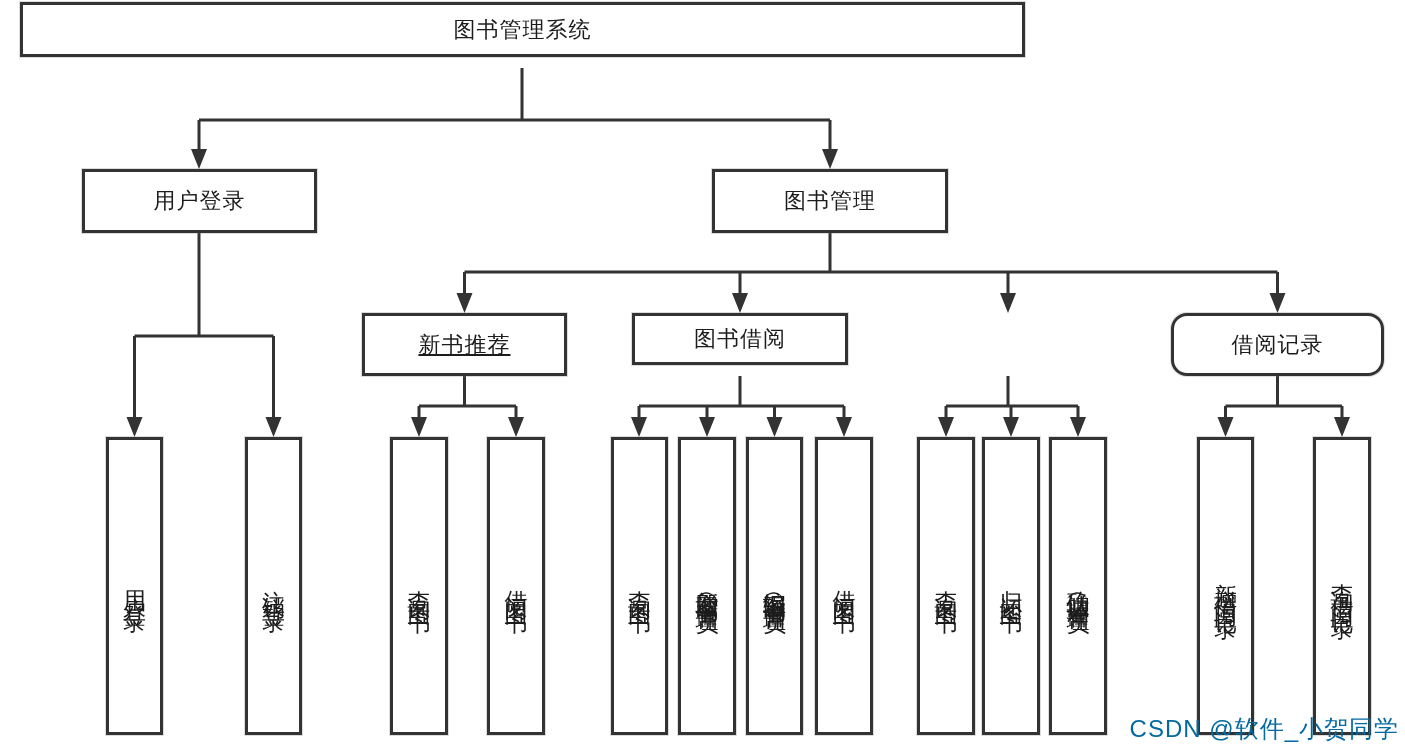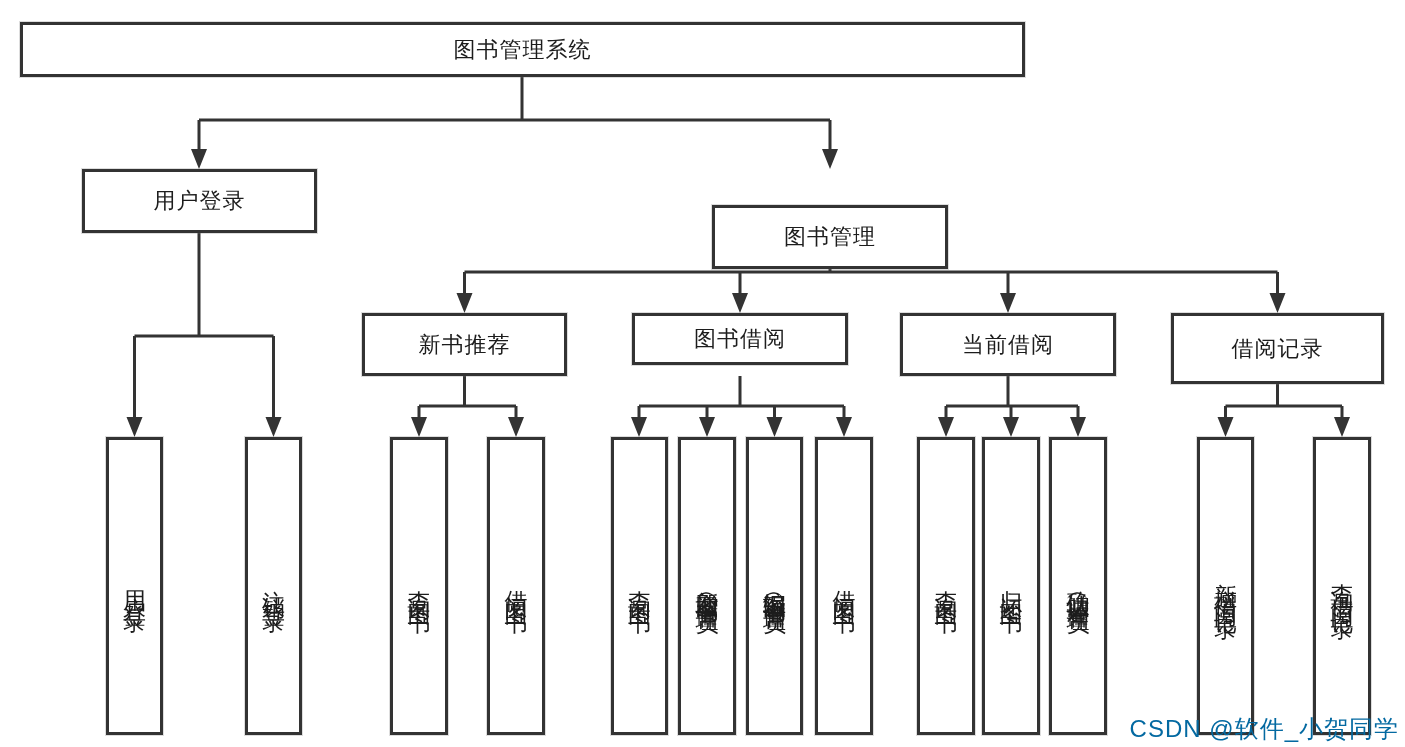--- a/index.html
+++ b/index.html
@@ -90,41 +90,38 @@
       <path d="M1008 376 V406 M946 406 H1078 M946 406 V419 M1011 406 V419 M1078 406 V419" fill="none" stroke="#333333" stroke-width="3"></path>
       <path d="M938 417 L954 417 L946 437 Z M1003 417 L1019 417 L1011 437 Z M1070 417 L1086 417 L1078 437 Z" fill="#333333"></path>
     </g>
 
     <g>
       <path d="M1277.5 376 V406 M1225.5 406 H1342 M1225.5 406 V419 M1342 406 V419" fill="none" stroke="#333333" stroke-width="3"></path>
       <path d="M1217.5 417 L1233.5 417 L1225.5 437 Z M1334 417 L1350 417 L1342 437 Z" fill="#333333"></path>
     </g>
   </svg>
 
-  <div class="box hbox" style="left:20px; top:22px; width:1005px; height:55px;">
+  <div class="box hbox" style="left:20px; top:2px; width:1005px; height:55px;">
     <span>图书管理系统</span>
   </div>
 
   <div class="box hbox" style="left:82px; top:169px; width:235px; height:64px;">
     <span>用户登录</span>
   </div>
-  <div class="box hbox" style="left:712px; top:169px; width:236px; height:64px;margin-top:36px;">
+  <div class="box hbox" style="left:712px; top:169px; width:236px; height:64px;">
     <span>图书管理</span>
   </div>
 
-  <div class="box hbox" style="left:362px; top:313px; width:205px; height:63px;">
+  <div class="box hbox" style="left:362px; top:313px; width:205px; height:63px;text-decoration:underline;">
     <span>新书推荐</span>
   </div>
   <div class="box hbox" style="left:632px; top:313px; width:216px; height:52px;">
     <span>图书借阅</span>
   </div>
-  <div class="box hbox" style="left:900px; top:313px; width:216px; height:63px;">
-    <span>当前借阅</span>
-  </div>
-  <div class="box hbox" style="left:1171px; top:313px; width:213px; height:71px;">
+  <div class="box hbox" style="left:1171px; top:313px; width:213px; height:63px;border-radius:16px;">
     <span>借阅记录</span>
   </div>
 
   <div class="box vbox" style="left:106px; top:437px; width:57px; height:298px;">
     <span>用户登录</span>
   </div>
   <div class="box vbox" style="left:245px; top:437px; width:57px; height:298px;">
     <span>注销登录</span>
   </div>
 

